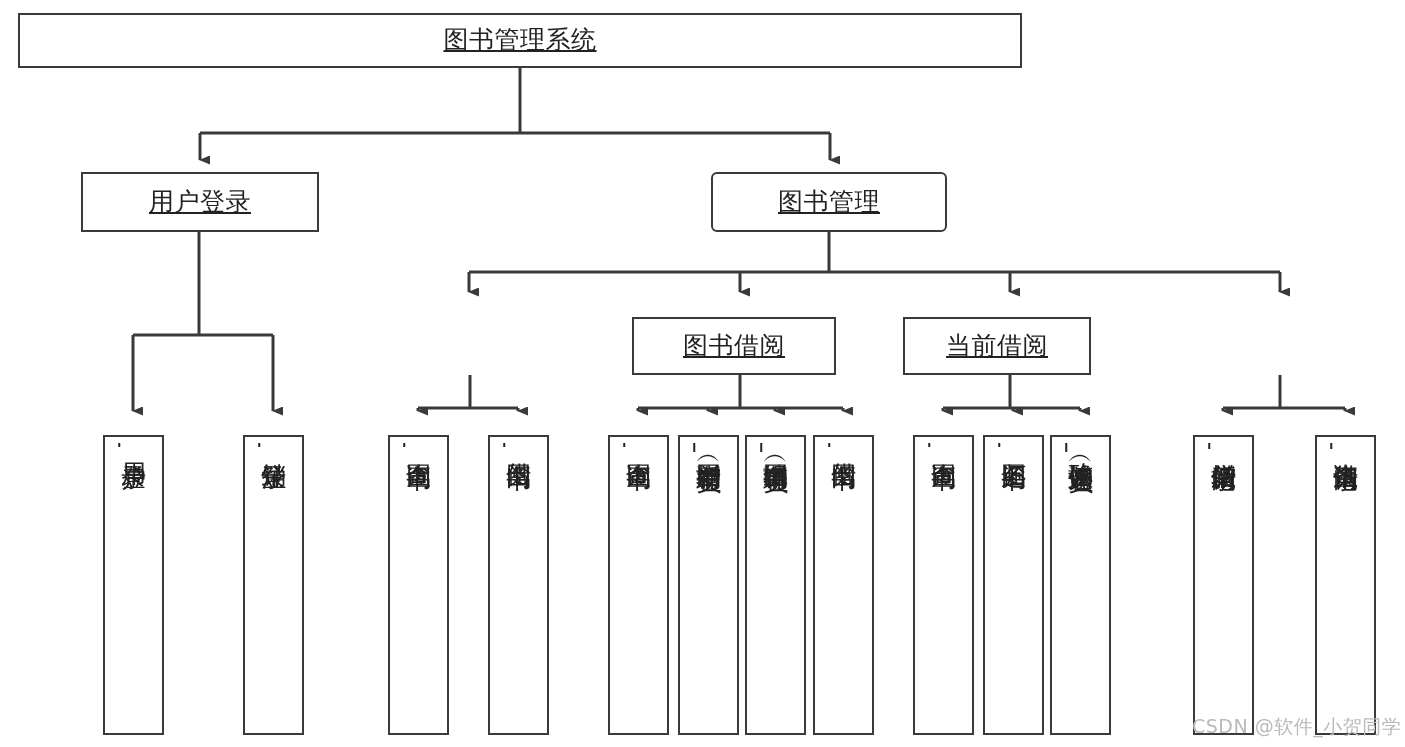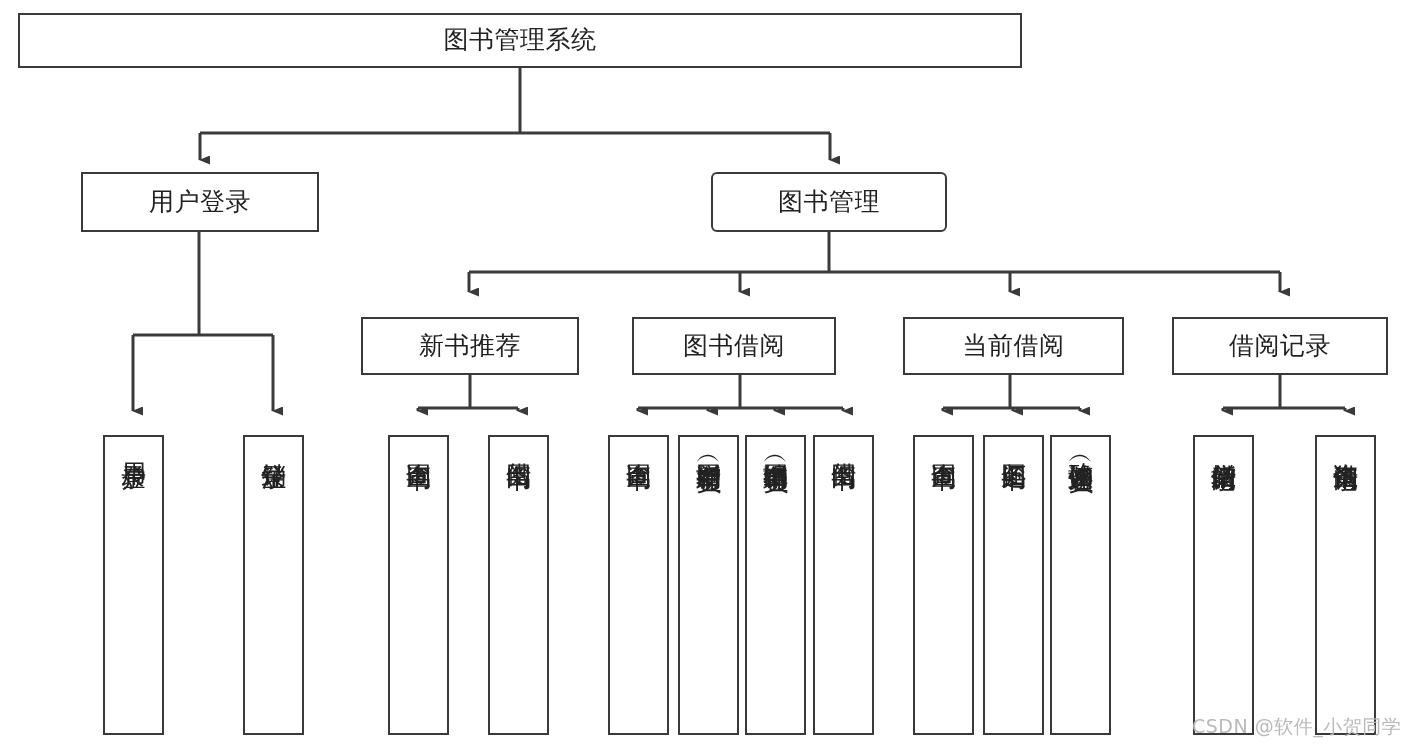--- a/index.html
+++ b/index.html
@@ -33,20 +33,21 @@
     display: flex;
     align-items: center;
     justify-content: center;
     overflow: hidden;
   }
   .node-label {
     color: #222222;
     text-align: center;
     line-height: 1.22;
     letter-spacing: 0.5px;
+    text-decoration: underline;
   }
   .node.horizontal .node-label {
     font-size: 25px;
     white-space: nowrap;
   }
   .node.vertical {
     align-items: flex-start;
     justify-content: center;
     padding-top: 6px;
   }
@@ -144,35 +145,29 @@
   </div>
 
   <div class="node horizontal" style="left:81px; top:172px; width:238px; height:60px;">
     <span class="node-label">用户登录</span>
   </div>
 
   <div class="node horizontal" style="left:711px; top:172px; width:236px; height:60px;border-radius:6px;">
     <span class="node-label">图书管理</span>
   </div>
 
-  <div class="node horizontal" style="left:361px; top:317px; width:218px; height:58px;">
-    <span class="node-label">新书推荐</span>
-  </div>
 
   <div class="node horizontal" style="left:632px; top:317px; width:204px; height:58px;">
     <span class="node-label">图书借阅</span>
   </div>
 
-  <div class="node horizontal" style="left:903px; top:317px; width:221px; height:58px;">
+  <div class="node horizontal" style="left:903px; top:317px; width:188px; height:58px;">
     <span class="node-label">当前借阅</span>
   </div>
 
-  <div class="node horizontal" style="left:1172px; top:317px; width:216px; height:58px;">
-    <span class="node-label">借阅记录</span>
-  </div>
 
   <div class="node vertical" style="left:103px; top:435px; width:61px; height:300px;">
     <span class="node-label">用户登录</span>
   </div>
 
   <div class="node vertical" style="left:243px; top:435px; width:61px; height:300px;">
     <span class="node-label">注销登录</span>
   </div>
 
   <div class="node vertical" style="left:388px; top:435px; width:61px; height:300px;">

